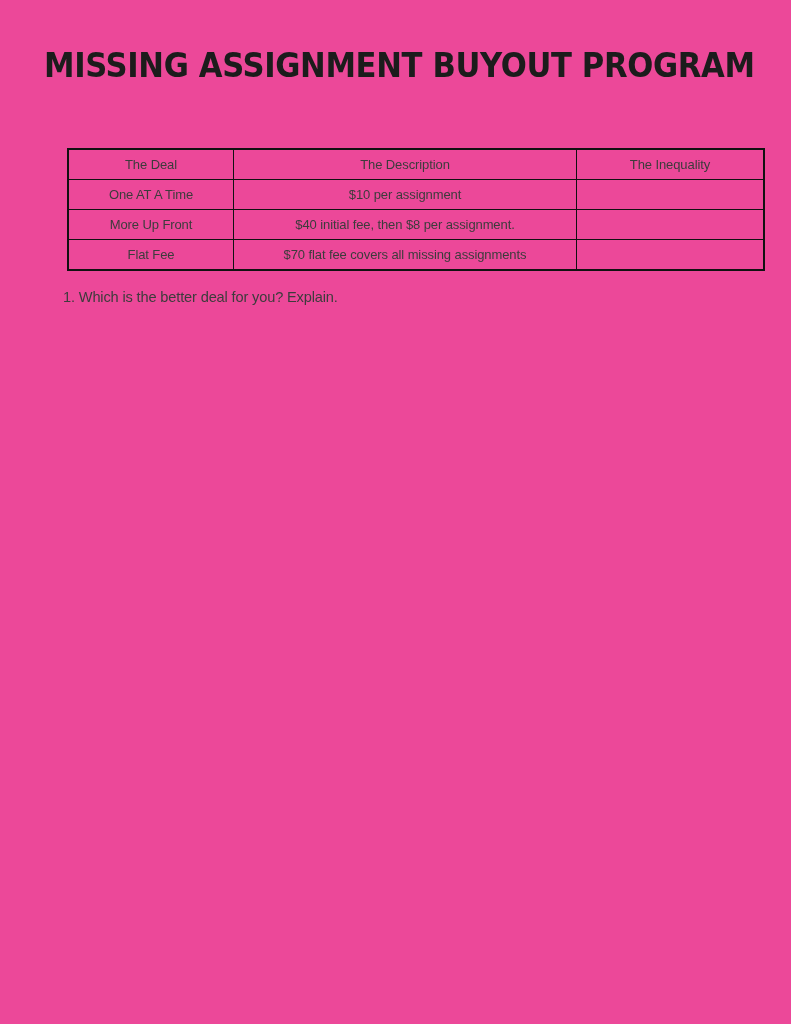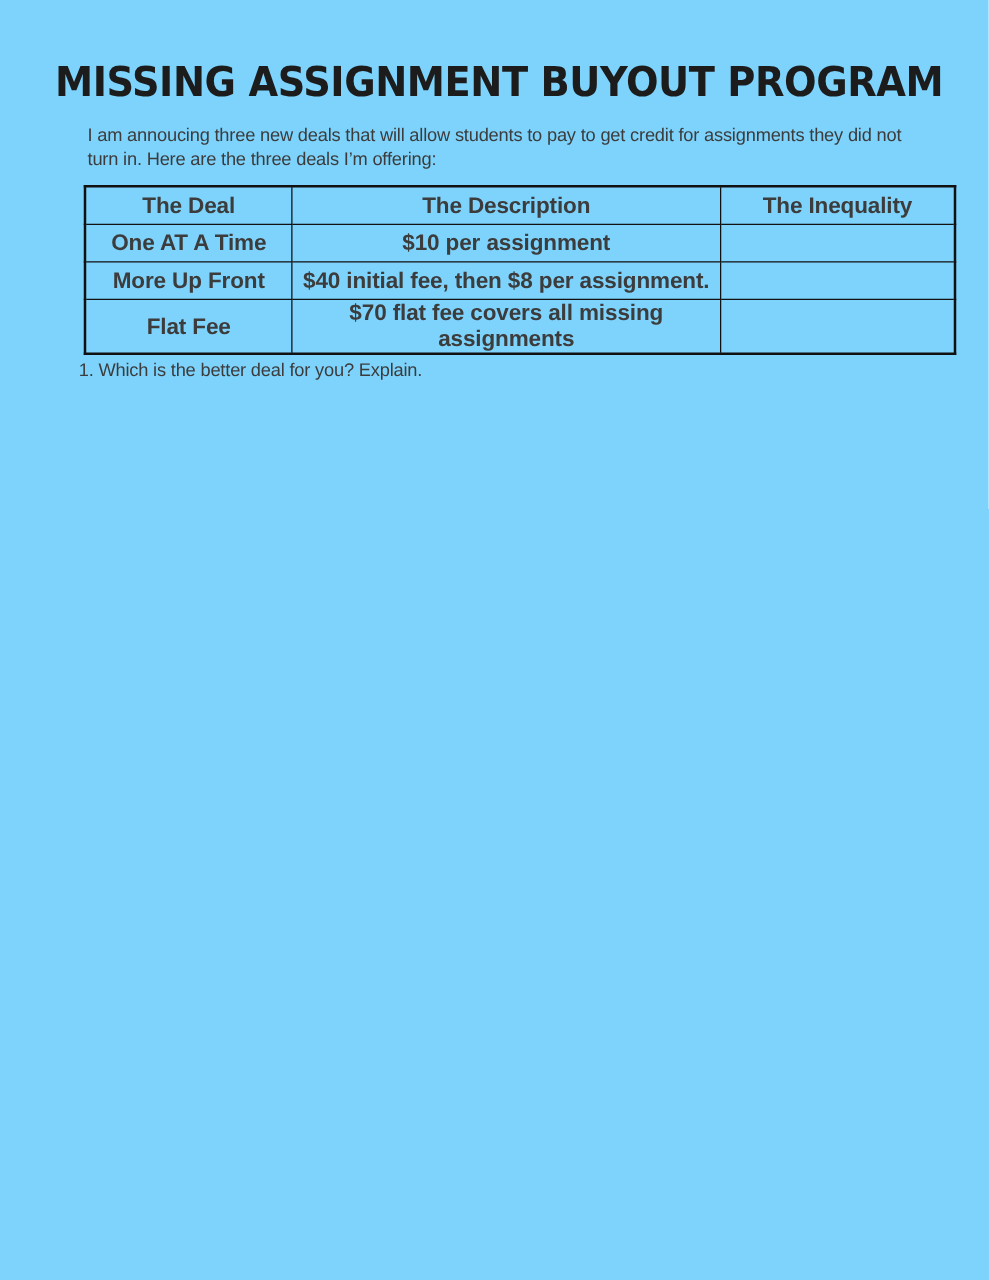--- a/index.html
+++ b/index.html
@@ -12,21 +12,21 @@
     height: 1024px;
     position: relative;
     overflow: hidden;
     font-family: "Liberation Sans", sans-serif;
     -webkit-font-smoothing: antialiased;
   }
 
   .page {
     position: absolute;
     inset: 0;
-    background: #7dd3fc;
+    background: #ec4899;
   }
 
   
   .title {
     position: absolute;
     left: 44px;
     top: 46px;
     font-family: "DejaVu Sans", sans-serif;
     font-weight: 700;
     font-size: 33px;
@@ -57,25 +57,24 @@
     top: 148px;
     width: 656px;
     border-collapse: collapse;
     table-layout: fixed;
     border: 2.5px solid #111111;
   }
   .deal-table td {
     border: 1px solid #111111;
     height: 29px;
     padding: 0 6px;
-    font-size: 18px;
+    font-size: 13px;
     color: #3c3c3c;
     letter-spacing: -0.1px;
     vertical-align: middle;
-    font-weight: bold;
   }
   .col-deal   { width: 152px; text-align: center; }
   .col-desc   { width: 330px; text-align: center; padding-left: 14px; }
   .col-ineq   { width: 174px; text-align: center; }
 
   .deal-table tr.header td { text-align: center; }
   .deal-table tr.header .col-desc { padding-left: 6px; text-align: center; }
 
   
   .question {
@@ -90,21 +89,20 @@
   #q2 { top: 401px; width: 690px; }
   #q3 { top: 590px; width: 688px; }
 </style>
 </head>
 <body>
 
 <div class="page">
 
   <div class="title">MISSING ASSIGNMENT BUYOUT PROGRAM</div>
 
-  <div class="intro">I am annoucing three new deals that will allow students to pay to get credit for assignments they did not turn in.  Here are the three deals I’m offering:</div>
 
   <table class="deal-table">
     <tbody>
       <tr class="header">
         <td class="col-deal">The Deal</td>
         <td class="col-desc">The Description</td>
         <td class="col-ineq">The Inequality</td>
       </tr>
 
       <tr>

